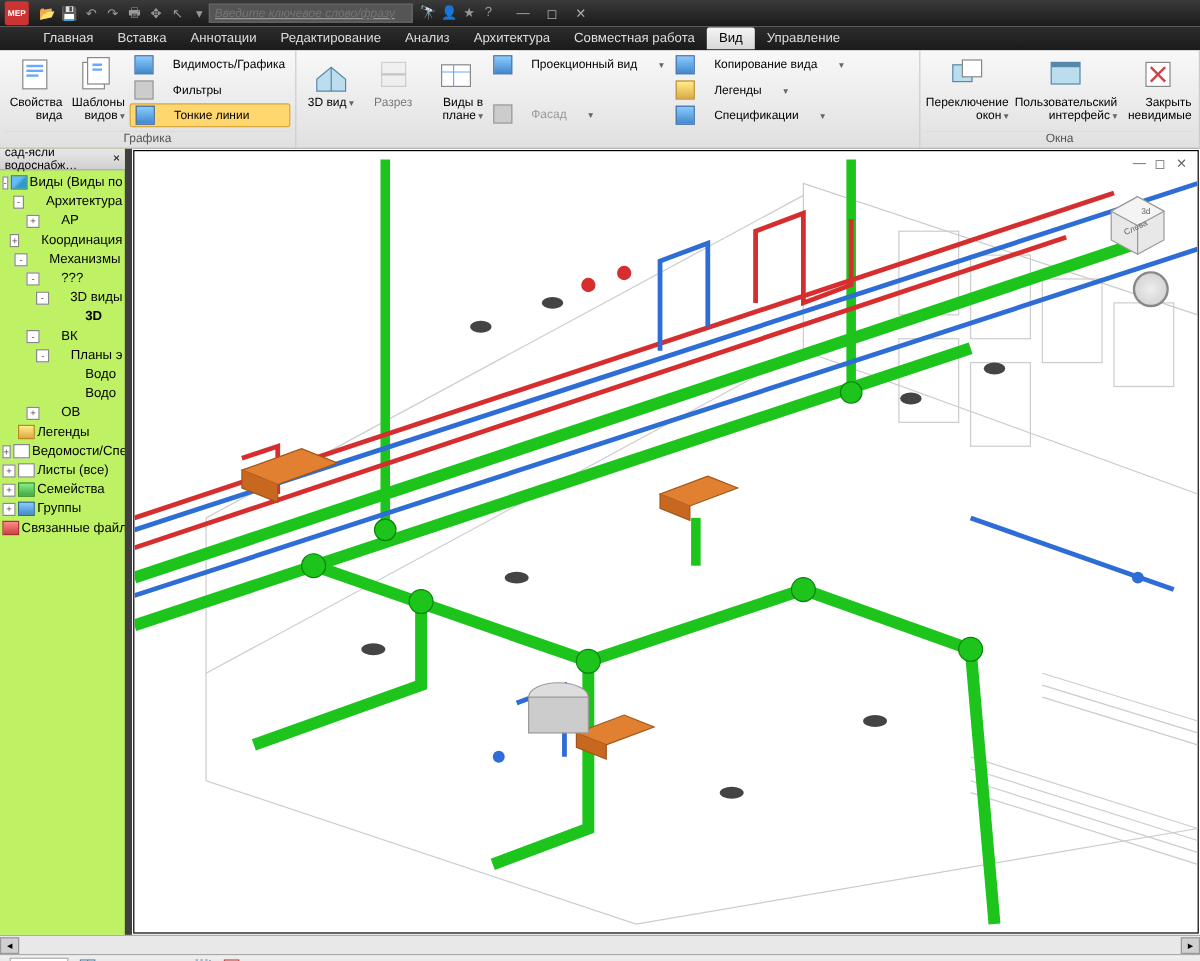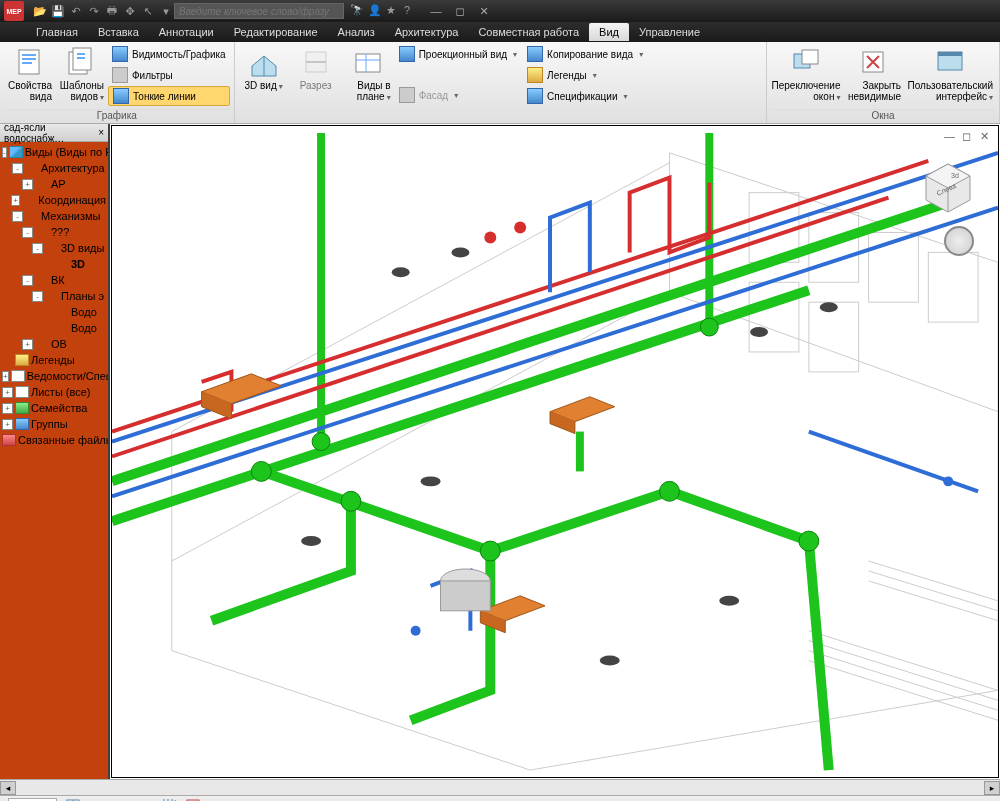--- a/index.html
+++ b/index.html
@@ -4,49 +4,49 @@
 <style>
 * { margin:0; padding:0; box-sizing:border-box; font-family:"Segoe UI",Tahoma,sans-serif; }
 body { width:1000px; height:801px; background:#fff; overflow:hidden; font-size:11px; color:#000; }
 
 
 .titlebar { height:22px; background:linear-gradient(#3a3a3a,#1a1a1a); display:flex; align-items:center; color:#ccc; }
 .titlebar .mep-icon { width:20px; height:20px; margin:0 4px; background:#c33; border-radius:2px; display:flex; align-items:center; justify-content:center; font-size:7px; color:#fff; font-weight:bold; }
 .titlebar .qat { display:flex; gap:2px; margin-left:4px; }
 .titlebar .qat-btn { width:16px; height:16px; display:flex; align-items:center; justify-content:center; color:#999; cursor:pointer; }
 .titlebar .title { flex:1; text-align:center; font-size:11px; color:#bbb; }
-.titlebar .search { width:170px; height:16px; background:#555; border:1px solid #666; color:#999; font-size:10px; padding:0 4px; font-style:italic; }
+.titlebar .search { width:170px; height:16px; background:#555; border:1px solid #666; color:#999; font-size:10px; padding:0 4px; font-style:italic;text-decoration:underline; }
 .titlebar .help-icons { display:flex; gap:4px; margin:0 6px; }
 .titlebar .help-icons span { width:14px; height:14px; color:#999; cursor:pointer; }
 .titlebar .win-controls { display:flex; }
 .titlebar .win-btn { width:24px; height:18px; display:flex; align-items:center; justify-content:center; color:#aaa; cursor:pointer; }
 
 
 .menubar { height:20px; background:linear-gradient(#2d2d2d,#1a1a1a); display:flex; align-items:center; padding-left:26px; }
 .menubar .tab { padding:3px 10px; color:#ddd; font-size:11px; cursor:pointer; }
 .menubar .tab.active { background:linear-gradient(#f5f5f5,#d8d8d8); color:#000; border-radius:2px 2px 0 0; }
 
 
 .ribbon { height:82px; background:linear-gradient(#f8f8f8,#e0e0e0); border-bottom:1px solid #aaa; display:flex; }
 .ribbon-group { display:flex; flex-direction:column; border-right:1px solid #ccc; padding:2px 4px 0; }
 .ribbon-group .group-body { flex:1; display:flex; align-items:flex-start; gap:2px; }
 .ribbon-group .group-label { height:14px; text-align:center; font-size:10px; color:#555; border-top:1px solid #ddd; }
 .big-btn { display:flex; flex-direction:column; align-items:center; width:50px; padding:2px; cursor:pointer; border-radius:2px; }
 .big-btn .icon { width:32px; height:32px; }
 .big-btn .lbl { font-size:10px; text-align:right; line-height:11px; margin-top:2px; }
 .small-stack { display:flex; flex-direction:column; gap:1px; }
-.small-btn { display:flex; align-items:center; height:20px; padding:1px 4px; cursor:pointer; border-radius:2px; font-size:10px; gap:4px; white-space:nowrap;text-align:right; }
+.small-btn { display:flex; align-items:center; height:20px; padding:1px 4px; cursor:pointer; border-radius:2px; font-size:10px; gap:16px; white-space:nowrap;text-align:right; }
 .small-btn.active { background:#ffd76e; border:1px solid #d9a83b; }
 .small-btn.disabled { color:#999;margin-top:20px; }
 .small-btn .si { width:16px; height:16px; flex-shrink:0; }
 .dd { font-size:8px; color:#666; margin-left:2px; }
 
 
 .content { display:flex; height:655px; }
-.browser { width:110px; background:#c2410c; border-right:2px solid #404040; display:flex; flex-direction:column; }
+.browser { width:110px; background:#bef264; border-right:6px solid #404040; display:flex; flex-direction:column; }
 .browser-header { height:18px; background:linear-gradient(#e8e8e8,#d0d0d0); border-bottom:1px solid #aaa; font-size:10px; padding:2px 4px; display:flex; align-items:center; }
 .browser-header .close { margin-left:auto; cursor:pointer; font-size:10px; }
 .tree { flex:1; overflow:hidden; font-size:11px; padding:2px; }
 .tree-node { display:flex; align-items:center; height:16px; white-space:nowrap; cursor:pointer; }
 .tree-node .exp { width:11px; height:11px; border:1px solid #888; font-size:8px; line-height:9px; text-align:center; margin-right:2px; color:#555; background:#fff; }
 .tree-node .sp { display:inline-block; }
 .tree-node .ic { width:14px; height:12px; margin-right:2px; flex-shrink:0; }
 .tree-node.selected { font-weight:bold; }
 
 
@@ -220,35 +220,35 @@
   <div class="ribbon-group">
     <div class="group-body">
       <div class="big-btn" style="width:70px">
         <svg class="icon">
             <rect x="4" y="8" width="16" height="14" fill="#bde" stroke="#58a"></rect>
             <rect x="12" y="4" width="16" height="14" fill="#fff" stroke="#888"></rect>
           </svg>
         <div class="lbl"><span>Переключение
 окон</span><span class="dd">▾</span></div>
       </div>
+      <div class="big-btn" style="width:90px">
+        <svg class="icon">
+            <rect x="4" y="6" width="24" height="18" fill="#bde" stroke="#58a"></rect>
+            <rect x="4" y="6" width="24" height="4" fill="#58a"></rect>
+          </svg>
+        <div class="lbl"><span>Пользовательский
+интерфейс</span><span class="dd">▾</span></div>
+      </div>
       <div class="big-btn" style="width:60px">
         <svg class="icon">
             <rect x="6" y="6" width="20" height="20" fill="#fff" stroke="#888"></rect>
             <path d="M10 10 L22 22 M22 10 L10 22" stroke="#c44" stroke-width="2"></path>
           </svg>
         <div class="lbl">Закрыть
 невидимые</div>
-      </div>
-      <div class="big-btn" style="width:90px">
-        <svg class="icon">
-            <rect x="4" y="6" width="24" height="18" fill="#bde" stroke="#58a"></rect>
-            <rect x="4" y="6" width="24" height="4" fill="#58a"></rect>
-          </svg>
-        <div class="lbl"><span>Пользовательский
-интерфейс</span><span class="dd">▾</span></div>
       </div>
     </div>
     <div class="group-label">Окна</div>
   </div>
 </div>
 
 <div class="content">
 
   <div class="browser">
     <div class="browser-header">

